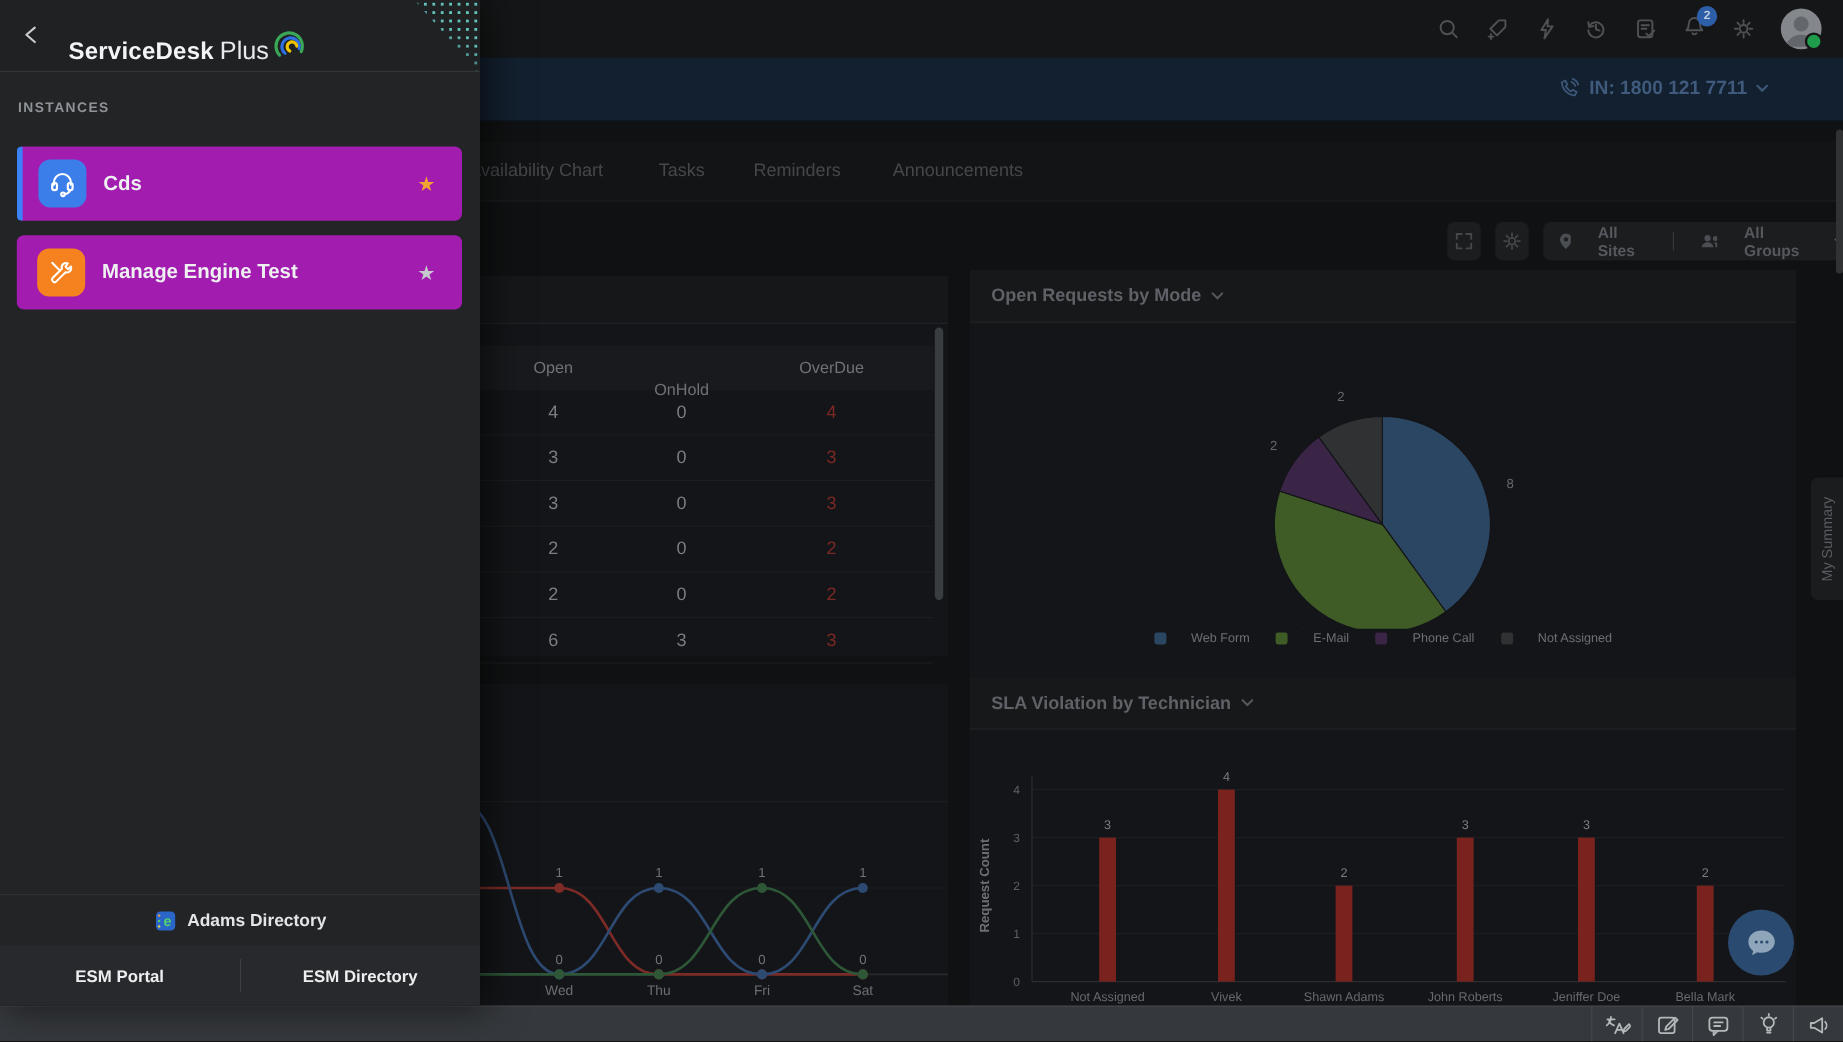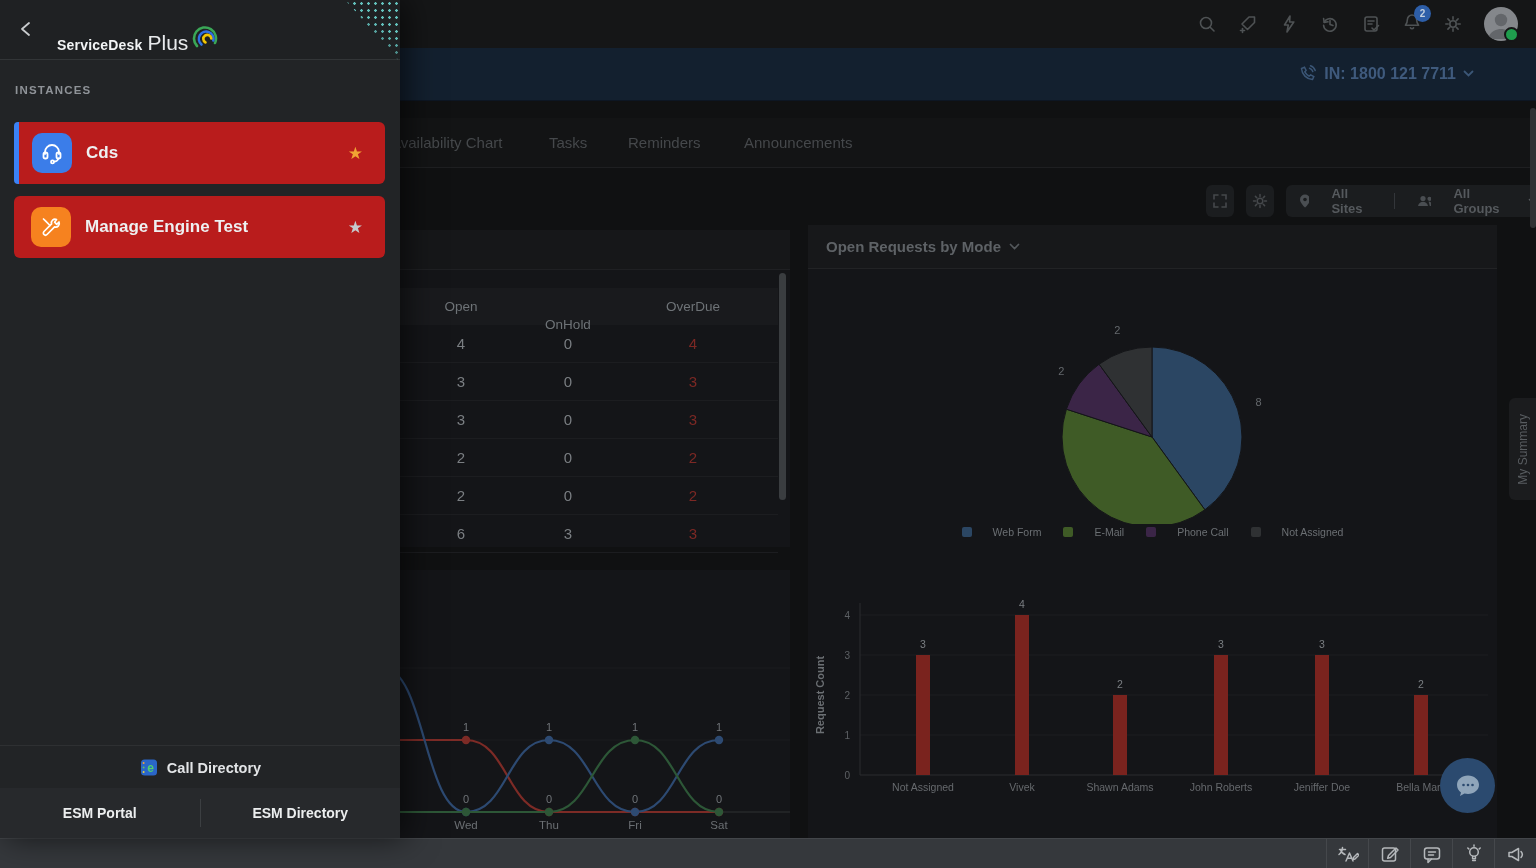--- a/index.html
+++ b/index.html
@@ -53,24 +53,24 @@
        display:flex;align-items:center;justify-content:center;}
   
   .sidebar{left:0;top:0;width:400px;height:838px;background:#222426;box-shadow:6px 0 30px rgba(0,0,0,.6);}
   .sb-head{position:absolute;left:0;top:0;width:400px;height:59px;background:#1f2123;border-bottom:1px solid #323537;}
   .dots-decor{position:absolute;right:0;top:0;width:70px;height:62px;
       background-image:radial-gradient(#64c4bf 1.3px,transparent 1.45px);background-size:7px 7px;
       clip-path:polygon(22% 0,100% 0,100% 100%);
       -webkit-mask-image:linear-gradient(215deg,#000 35%,transparent 78%);
       mask-image:linear-gradient(215deg,#000 35%,transparent 78%);}
   .brand{position:absolute;left:57px;top:15px;display:flex;align-items:baseline;}
-  .brand .b1{color:#f2f4f5;font-size:14px;font-weight:bold;letter-spacing:.2px;}
+  .brand .b1{color:#f2f4f5;font-size:20px;font-weight:bold;letter-spacing:.2px;}
   .brand .b2{color:#e8eaec;font-size:21px;font-weight:normal;margin-left:5px;margin-top:16px;}
   .section-label{position:absolute;left:15px;top:84px;color:#8f9398;font-size:11.5px;font-weight:bold;letter-spacing:1.2px;}
-  .inst-card{position:absolute;left:14px;width:371px;height:62px;background:#b91c1c;border-radius:6px;
+  .inst-card{position:absolute;left:14px;width:371px;height:62px;background:#a21caf;border-radius:6px;
              display:flex;align-items:center;}
   .inst-card.active{border-left:5px solid #3b82f6;width:366px;border-radius:4px 6px 6px 4px;}
   .inst-icon{width:40px;height:40px;border-radius:10px;margin-left:17px;display:flex;align-items:center;justify-content:center;flex:none;}
   .inst-card.active .inst-icon{margin-left:13px;}
   .inst-name{color:#eef0f1;font-size:17px;font-weight:600;margin-left:14px;flex:1;}
   .star{font-size:17px;margin-right:22px;line-height:1;}
   .zoho-row{position:absolute;left:0;top:745px;width:400px;height:43px;border-top:1px solid #2e3032;
             display:flex;align-items:center;justify-content:center;gap:9px;}
   .zoho-row .zl{color:#e3e5e7;font-size:14.5px;font-weight:700;}
   .esm-row{position:absolute;left:0;top:788px;width:400px;height:50px;background:#27292c;display:flex;}
@@ -292,20 +292,26 @@
         <text x="575" y="161" fill="#6f7377" font-size="11" text-anchor="middle" font-weight="normal">1</text>
         <text x="575" y="233" fill="#6f7377" font-size="11" text-anchor="middle" font-weight="normal">0</text>
         <text x="575" y="259" fill="#6b6f73" font-size="11.5" text-anchor="middle" font-weight="normal">Fri</text>
         <text x="659" y="161" fill="#6f7377" font-size="11" text-anchor="middle" font-weight="normal">1</text>
         <text x="659" y="233" fill="#6f7377" font-size="11" text-anchor="middle" font-weight="normal">0</text>
         <text x="659" y="259" fill="#6b6f73" font-size="11.5" text-anchor="middle" font-weight="normal">Sat</text>
       </svg>
   </div>
 
   <div class="abs widget" style="left:808px;top:565px;width:689px;height:273px;">
+    <div class="whead" style="height:42px;">
+      <span>SLA Violation by Technician</span>
+      <svg width="11" height="8" style="stroke:#54585c;fill:none;stroke-width:1.7;stroke-linecap:round;">
+          <polyline points="1.5 1.5 5.5 5.5 9.5 1.5"></polyline>
+        </svg>
+    </div>
     <svg id="bar-svg" width="689" height="230">
         <line x1="52" y1="210" x2="680" y2="210" stroke="#2b2d2f" stroke-width="1"></line>
         <text x="42" y="213.5" fill="#5d6064" font-size="10" text-anchor="end" font-weight="normal">0</text>
         <line x1="52" y1="170" x2="680" y2="170" stroke="#1c1e20" stroke-width="1"></line>
         <text x="42" y="173.5" fill="#5d6064" font-size="10" text-anchor="end" font-weight="normal">1</text>
         <line x1="52" y1="130" x2="680" y2="130" stroke="#1c1e20" stroke-width="1"></line>
         <text x="42" y="133.5" fill="#5d6064" font-size="10" text-anchor="end" font-weight="normal">2</text>
         <line x1="52" y1="90" x2="680" y2="90" stroke="#1c1e20" stroke-width="1"></line>
         <text x="42" y="93.5" fill="#5d6064" font-size="10" text-anchor="end" font-weight="normal">3</text>
         <line x1="52" y1="50" x2="680" y2="50" stroke="#1c1e20" stroke-width="1"></line>
@@ -435,21 +441,21 @@
     </div>
 
     <div class="zoho-row">
       <svg width="19" height="19">
         <rect x="2" y="1.5" width="16" height="16" rx="3.5" fill="#2a66c8"></rect>
         <circle cx="4.6" cy="5" r="1" fill="#f2a13b"></circle>
           <circle cx="4.6" cy="9.5" r="1" fill="#59c26b"></circle>
           <circle cx="4.6" cy="14" r="1" fill="#e8d23c"></circle>
         <text x="11.5" y="14" text-anchor="middle" font-size="12" font-weight="bold" fill="#52d06e">e</text>
       </svg>
-      <span class="zl">Call Directory</span>
+      <span class="zl">Adams Directory</span>
     </div>
 
     <div class="esm-row">
       <span class="esm-link">ESM Portal</span>
       <span class="esm-div"></span>
       <span class="esm-link">ESM Directory</span>
     </div>
   </div>
 
 </div>

